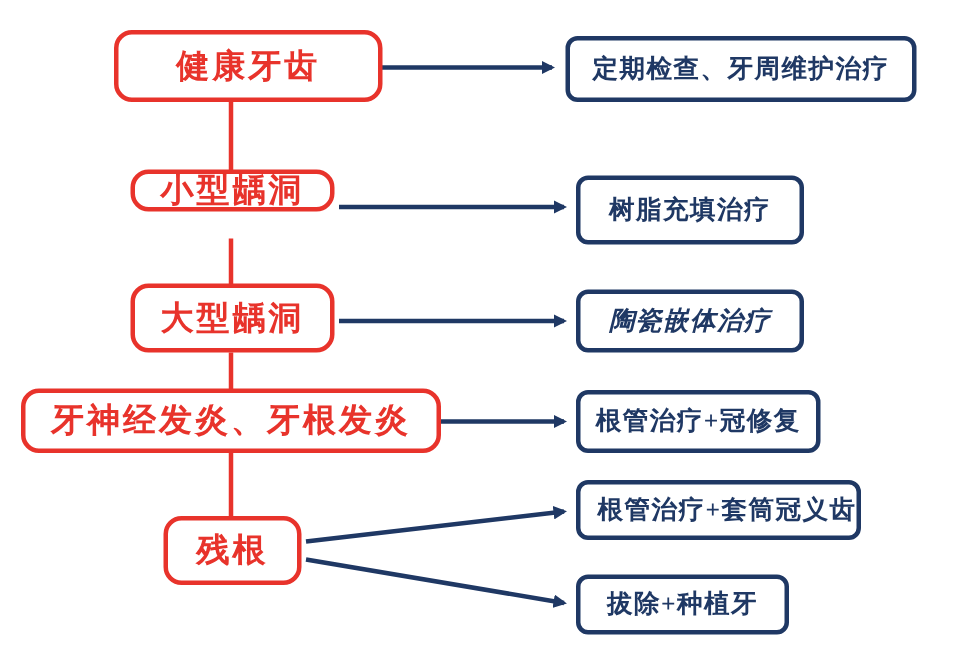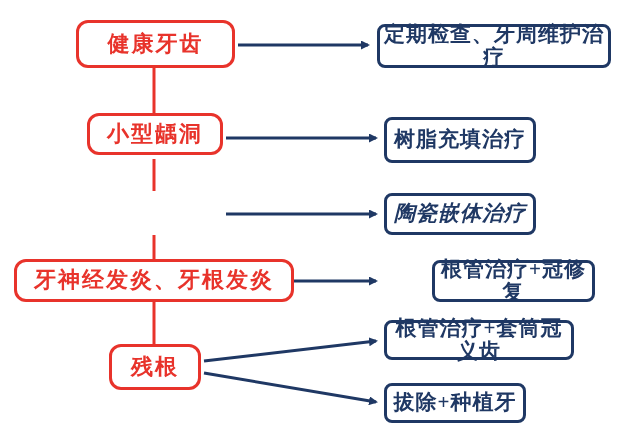--- a/index.html
+++ b/index.html
@@ -31,21 +31,21 @@
     border: 3px solid var(--red);
     color: var(--red);
     border-radius: 12px;
     font-size: 22px;
     letter-spacing: 2px;
   }
   .treatment {
     border: 3px solid var(--navy);
     color: var(--navy);
     border-radius: 8px;
-    font-size: 21px;
+    font-size: 17px;
     letter-spacing: 1px;
   }
   .red-line { stroke: var(--red); stroke-width: 3; }
   .arrow { stroke: var(--navy); stroke-width: 3; fill: none; }
   .arrow-head { fill: var(--navy); }
 </style>
 </head>
 <body>
 
 <div class="canvas">
@@ -63,28 +63,31 @@
     <line class="red-line" x1="154" y1="302" x2="154" y2="345"></line>
 
     <line class="arrow" x1="238" y1="45" x2="368" y2="45" marker-end="url(#ah)"></line>
     <line class="arrow" x1="226" y1="138" x2="376" y2="138" marker-end="url(#ah)"></line>
     <line class="arrow" x1="226" y1="214" x2="376" y2="214" marker-end="url(#ah)"></line>
     <line class="arrow" x1="275" y1="281" x2="376" y2="281" marker-end="url(#ah)"></line>
     <line class="arrow" x1="204" y1="361" x2="376" y2="341" marker-end="url(#ah)"></line>
     <line class="arrow" x1="204" y1="373" x2="376" y2="402" marker-end="url(#ah)"></line>
   </svg>
 
-  <div class="box stage" style="left:76px; top:20px; width:159px; height:48px;">
+  <div class="box stage" style="left:76px; top:20px; width:179px; height:48px;">
     <span>健康牙齿</span>
   </div>
 
-  <div class="box stage" style="left:87px; top:113px; width:136px; height:42px;">
+  <div class="box stage" style="left:87px; top:113px; width:136px; height:28px;">
     <span>小型龋洞</span>
   </div>
 
+  <div class="box stage" style="left:87px; top:189px; width:136px; height:46px;">
+    <span>大型龋洞</span>
+  </div>
 
   <div class="box stage" style="left:14px; top:259px; width:280px; height:43px;">
     <span>牙神经发炎、牙根发炎</span>
   </div>
 
   <div class="box stage" style="left:109px; top:344px; width:92px; height:46px;">
     <span>残根</span>
   </div>
 
   <div class="box treatment" style="left:377px; top:24px; width:234px; height:44px;">
@@ -92,21 +95,21 @@
   </div>
 
   <div class="box treatment" style="left:384px; top:117px; width:152px; height:46px;">
     <span>树脂充填治疗</span>
   </div>
 
   <div class="box treatment" style="left:384px; top:193px; width:152px; height:42px;font-style:italic;">
     <span>陶瓷嵌体治疗</span>
   </div>
 
-  <div class="box treatment" style="left:384px; top:260px; width:163px; height:42px;margin-left:48px;">
+  <div class="box treatment" style="left:384px; top:260px; width:163px; height:42px;">
     <span>根管治疗+冠修复</span>
   </div>
 
   <div class="box treatment" style="left:384px; top:320px; width:190px; height:40px;justify-content:flex-end;">
     <span>根管治疗+套筒冠义齿</span>
   </div>
 
   <div class="box treatment" style="left:384px; top:383px; width:142px; height:40px;">
     <span>拔除+种植牙</span>
   </div>

